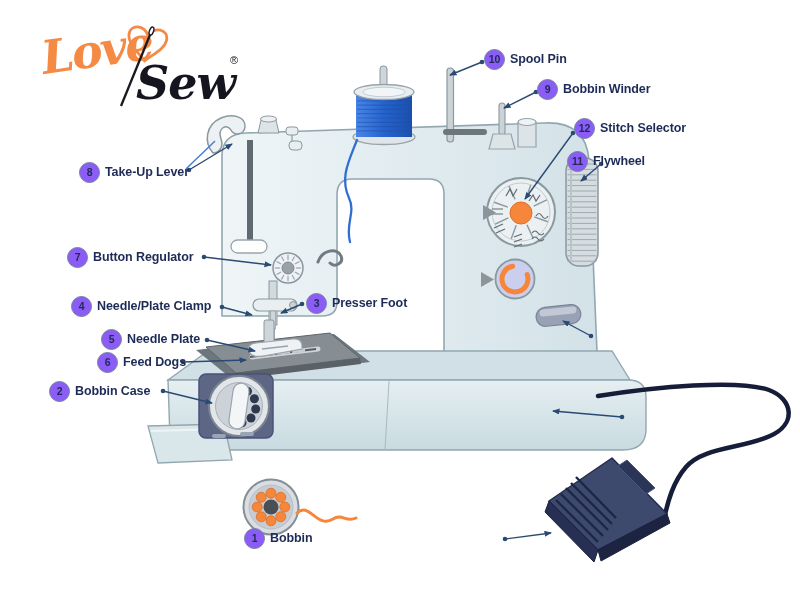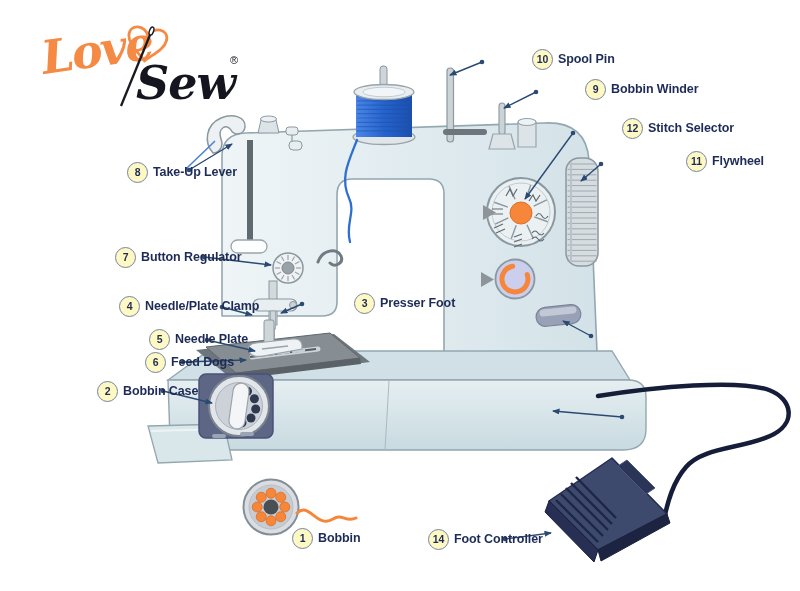--- a/index.html
+++ b/index.html
@@ -4,22 +4,22 @@
 <title></title>
 <style>
   html,body{margin:0;padding:0;background:#ffffff;}
   #stage{position:relative;width:800px;height:591px;background:#ffffff;overflow:hidden;
          font-family:"Liberation Sans",sans-serif;}
   #stage svg{position:absolute;left:0;top:0;}
   #labels{position:absolute;left:0;top:0;width:800px;height:591px;z-index:3;}
   .part-label{position:absolute;display:flex;align-items:center;gap:5px;height:22px;
               font-weight:bold;font-size:12.5px;color:#1d2b56;white-space:nowrap;letter-spacing:-0.1px;}
   .part-label .num{flex:0 0 auto;width:21px;height:21px;box-sizing:border-box;border:1.6px solid #7583a0;
-              border-radius:50%;background:#fef9c3;display:flex;align-items:center;justify-content:center;
-              font-size:10.5px;color:#1d2b56;margin-left:48px;}
+              border-radius:50%;background:#8b5cf6;display:flex;align-items:center;justify-content:center;
+              font-size:10.5px;color:#1d2b56;}
   .part-label.small{font-size:12px;}
   .leader{stroke:#2a4a72;stroke-width:1.4px;}
   .leaddot{fill:#2a4a72;}
 </style>
 </head>
 <body>
 
 <div id="stage">
 
 <svg width="800" height="591" viewBox="0 0 800 591">
@@ -338,27 +338,23 @@
         <span>Take-Up Lever</span>
       </div>
       <div class="part-label" style="left: 537px; top: 78px;">
         <span class="num">9</span>
         <span>Bobbin Winder</span>
       </div>
       <div class="part-label" style="left: 484px; top: 48px;">
         <span class="num">10</span>
         <span>Spool Pin</span>
       </div>
-      <div class="part-label" style="left: 638px; top: 150px;">
+      <div class="part-label" style="left: 567px; top: 150px;">
         <span class="num">11</span>
         <span>Flywheel</span>
       </div>
       <div class="part-label" style="left: 574px; top: 117px; text-align: center;">
         <span class="num">12</span>
         <span>Stitch Selector</span>
       </div>
-      <div class="part-label" style="left: 380px; top: 528px;">
-        <span class="num">14</span>
-        <span>Foot Controller</span>
-      </div>
     </div>
 
 </div>
 
 </body></html>

